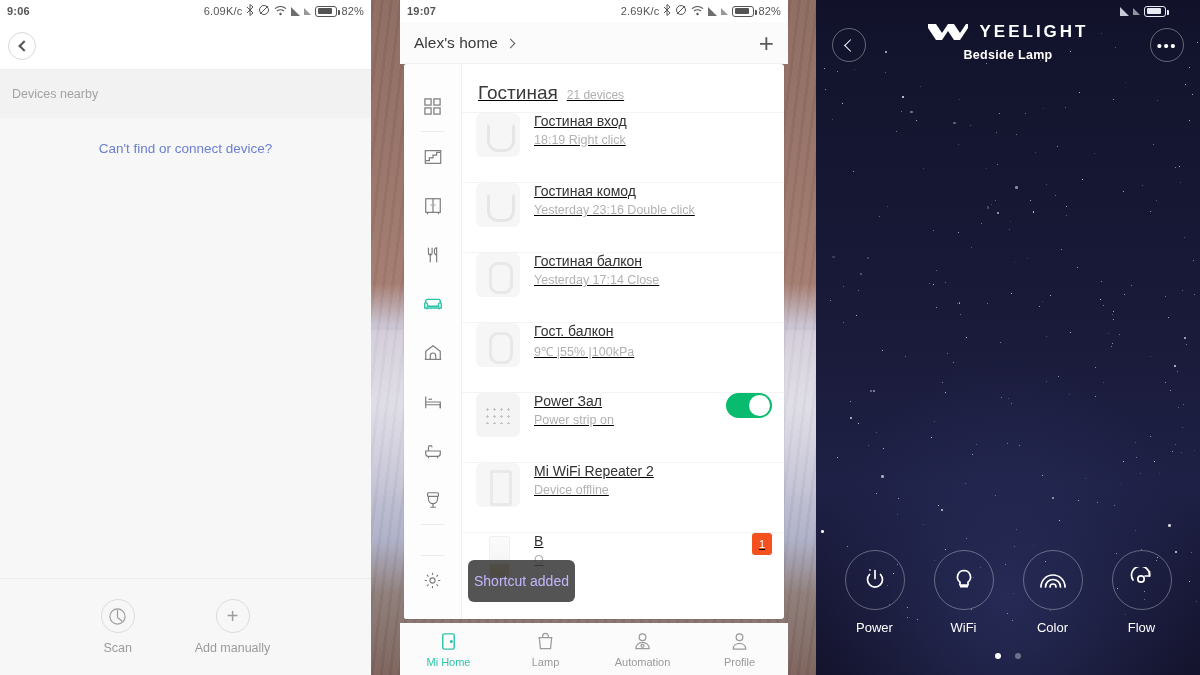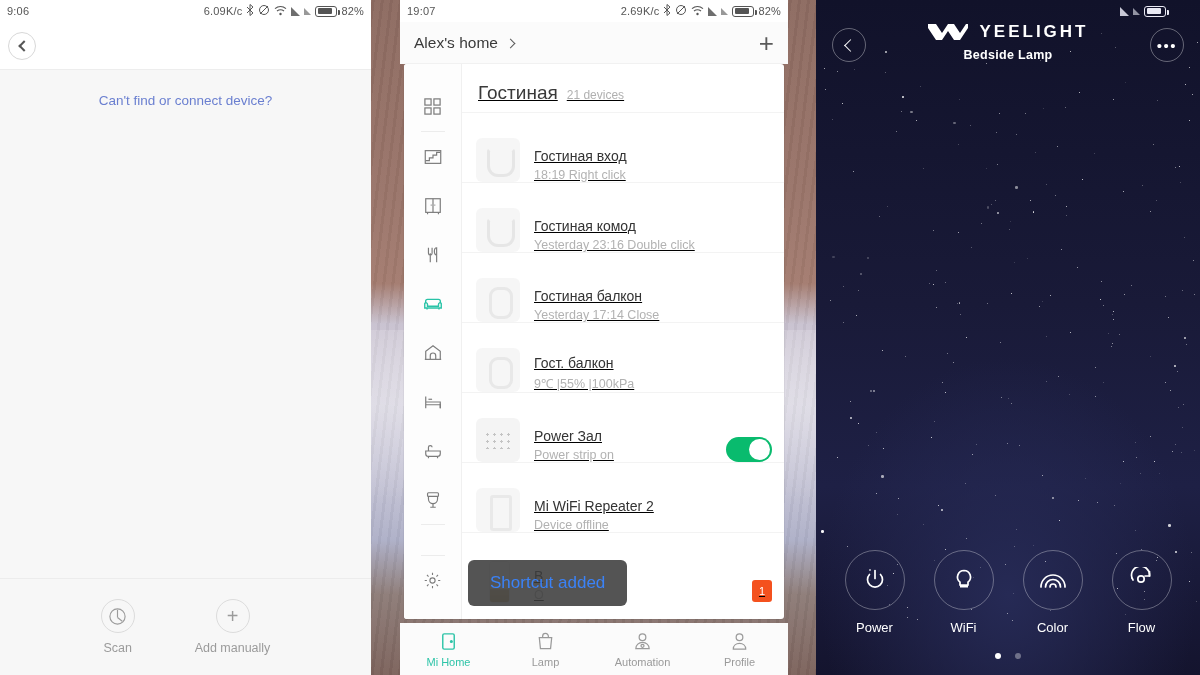--- a/index.html
+++ b/index.html
@@ -47,21 +47,21 @@
   #panel3 { left: 816px; width: 384px; background: #14142b; }
 
   
   .statusbar {
     height: 22px;
     display: flex; align-items: center;
     padding: 0 7px;
     font-size: 11px;
     letter-spacing: .2px;
   }
-  .sb-left { display:flex; align-items:flex-start; gap:4px; }
+  .sb-left { display:flex; align-items:flex-start; gap:4px;font-weight:bold; }
   .sb-right { margin-left:auto; display:flex; align-items:center; gap:4px; }
   .sb-icon { display:inline-block; line-height:1; }
   .light .statusbar { color:#555; background:#fff; }
   .dark .statusbar  { color:#e9e9f4; background:#14142b; }
 
   .tri {
     width: 0; height: 0;
     border-left: 9px solid currentColor;
     border-top: 9px solid transparent;
     display:inline-block;
@@ -212,21 +212,21 @@
   .rail-spacer { flex:1; }
   .list-area { flex:1; position:relative; }
   .room-head {
     padding: 18px 0 8px 16px;
     display:flex; align-items:baseline; gap:9px;
   }
   .room-name { font-size:19px; color:#3a3a3a; }
   .room-count { font-size:12px; color:#b0b0b0; }
   .dev {
     height: 70px;
-    display:flex; align-items:flex-end;
+    display:flex; align-items:flex-start;
     padding: 0 12px 0 14px;
     border-top:1px solid #f3f3f3;
     position:relative;
   }
   .dev-ico {
     width:44px;height:44px;border-radius:6px;
     background:#f5f5f5;
     position:relative; flex:none;
     opacity:.85;
   }
@@ -277,23 +277,23 @@
     margin-left:auto;
     width:20px;height:22px;border-radius:3px;
     background:#f4511e;
     color:#fff; font-size:11px;
     display:flex;align-items:center;justify-content:center;
   }
   .toast {
     position:absolute;
     left:68px; top:560px;
     background: rgba(60,60,60,.88);
-    color:#3b82f6;
-    font-size:17px;
-    padding: 13px 22px;
+    color:#c4b5fd;
+    font-size:14px;
+    padding: 13px 6px;
     border-radius:6px;
     z-index: 5;
   }
   #panel2 .tabbar {
     position:absolute; bottom:0; left:0; right:0;
     height:52px;
     background:#fbfbfb;
     display:flex; align-items:center;
   }
   .tab { flex:1; display:flex; flex-direction:column; align-items:center; gap:4px; color:#9a9a9a; }
@@ -400,20 +400,21 @@
       </div>
     </div>
 
     <div class="navbar">
       <div class="circle-btn">
         <span class="chev-left"></span>
       </div>
     </div>
 
 
+    <div class="section-label">Devices nearby</div>
 
 
     <div class="link-row">
       <span class="link-text">Can't find or connect device?</span>
     </div>
 
     <div class="bottom-bar">
       <div class="bb-item">
         <div class="bb-circle">
           <svg width="19" height="19" viewBox="0 0 20 20">

